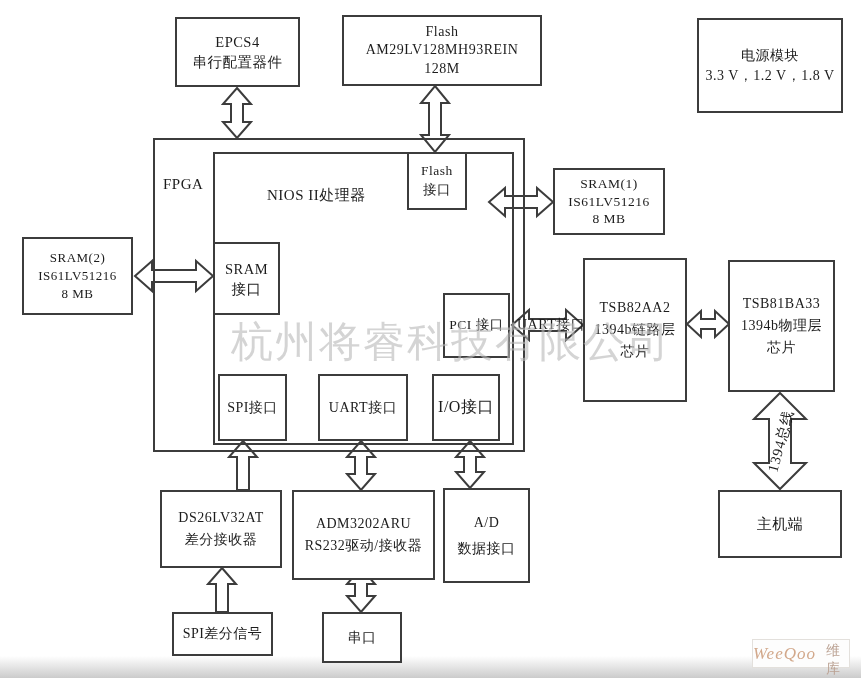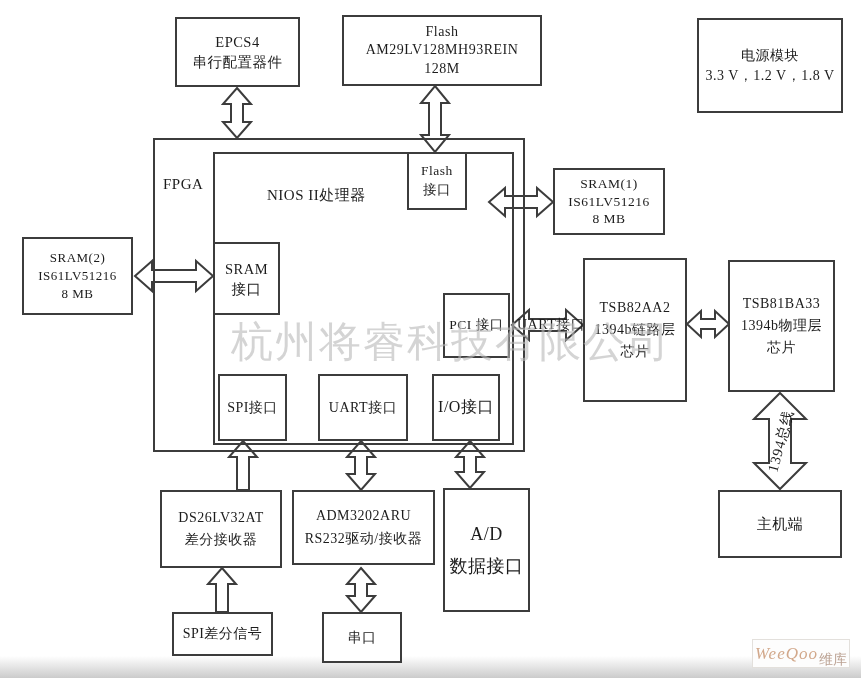--- a/index.html
+++ b/index.html
@@ -11,21 +11,21 @@
   .box{position:absolute;border:2px solid #3c3c3c;background:#ffffff;display:flex;
        flex-direction:column;align-items:center;justify-content:center;text-align:center;
        color:#1c1c1c;z-index:3;font-size:14.5px;line-height:1.38;letter-spacing:.5px;
        box-sizing:border-box;}
   .box span{display:block;white-space:nowrap;}
   .lbl{position:absolute;z-index:4;color:#1c1c1c;font-size:15px;letter-spacing:.5px;white-space:nowrap;}
   .wm-center{position:absolute;left:183px;top:314px;z-index:6;font-size:42px;letter-spacing:2px;
              color:#b9b9b9;opacity:.6;white-space:nowrap;pointer-events:none;margin-left:48px;}
   .wm-badge{position:absolute;left:752px;top:639px;width:96px;height:27px;z-index:6;
             background:#fdfdfd;border:1px solid #e3e0dc;display:flex;align-items:center;
-            justify-content:center;gap:1px;pointer-events:none;}
+            justify-content:center;gap:10px;pointer-events:none;}
   .wm-badge .brand{font-style:italic;font-size:17px;color:#d2a88b;letter-spacing:1px;}
   .wm-badge .suffix{font-size:14px;color:#bba293;margin-top:12px;}
   .bottom-band{position:absolute;left:0;bottom:0;width:861px;height:22px;z-index:0;
                background:linear-gradient(to bottom, rgba(200,200,200,0), rgba(190,190,190,.8));}
   .rot-label{position:absolute;left:781px;top:441px;z-index:4;transform:translate(-50%,-50%) rotate(-75deg);
              font-size:14.5px;color:#1c1c1c;white-space:nowrap;letter-spacing:1px;}
 </style>
 </head>
 <body>
 
@@ -124,26 +124,26 @@
 
   <div class="box" style="left:718px;top:490px;width:124px;height:68px;font-size:15px">
     <span>主机端</span>
   </div>
 
   <div class="box" style="left:160px;top:490px;width:122px;height:78px;font-size:14px;line-height:1.6">
     <span>DS26LV32AT</span>
     <span>差分接收器</span>
   </div>
 
-  <div class="box" style="left:292px;top:490px;width:143px;height:75px;font-size:14px;line-height:1.6">
+  <div class="box" style="left:292px;top:490px;width:143px;height:90px;font-size:14px;line-height:1.6">
     <span>ADM3202ARU</span>
     <span>RS232驱动/接收器</span>
   </div>
 
-  <div class="box" style="left:443px;top:488px;width:87px;height:124px;font-size:18px;line-height:1.8">
+  <div class="box" style="left:443px;top:488px;width:87px;height:95px;font-size:14px;line-height:1.8">
     <span>A/D</span>
     <span>数据接口</span>
   </div>
 
   <div class="box" style="left:172px;top:612px;width:101px;height:44px;font-size:14px">
     <span>SPI差分信号</span>
   </div>
 
   <div class="box" style="left:322px;top:612px;width:80px;height:51px;font-size:14px">
     <span>串口</span>

